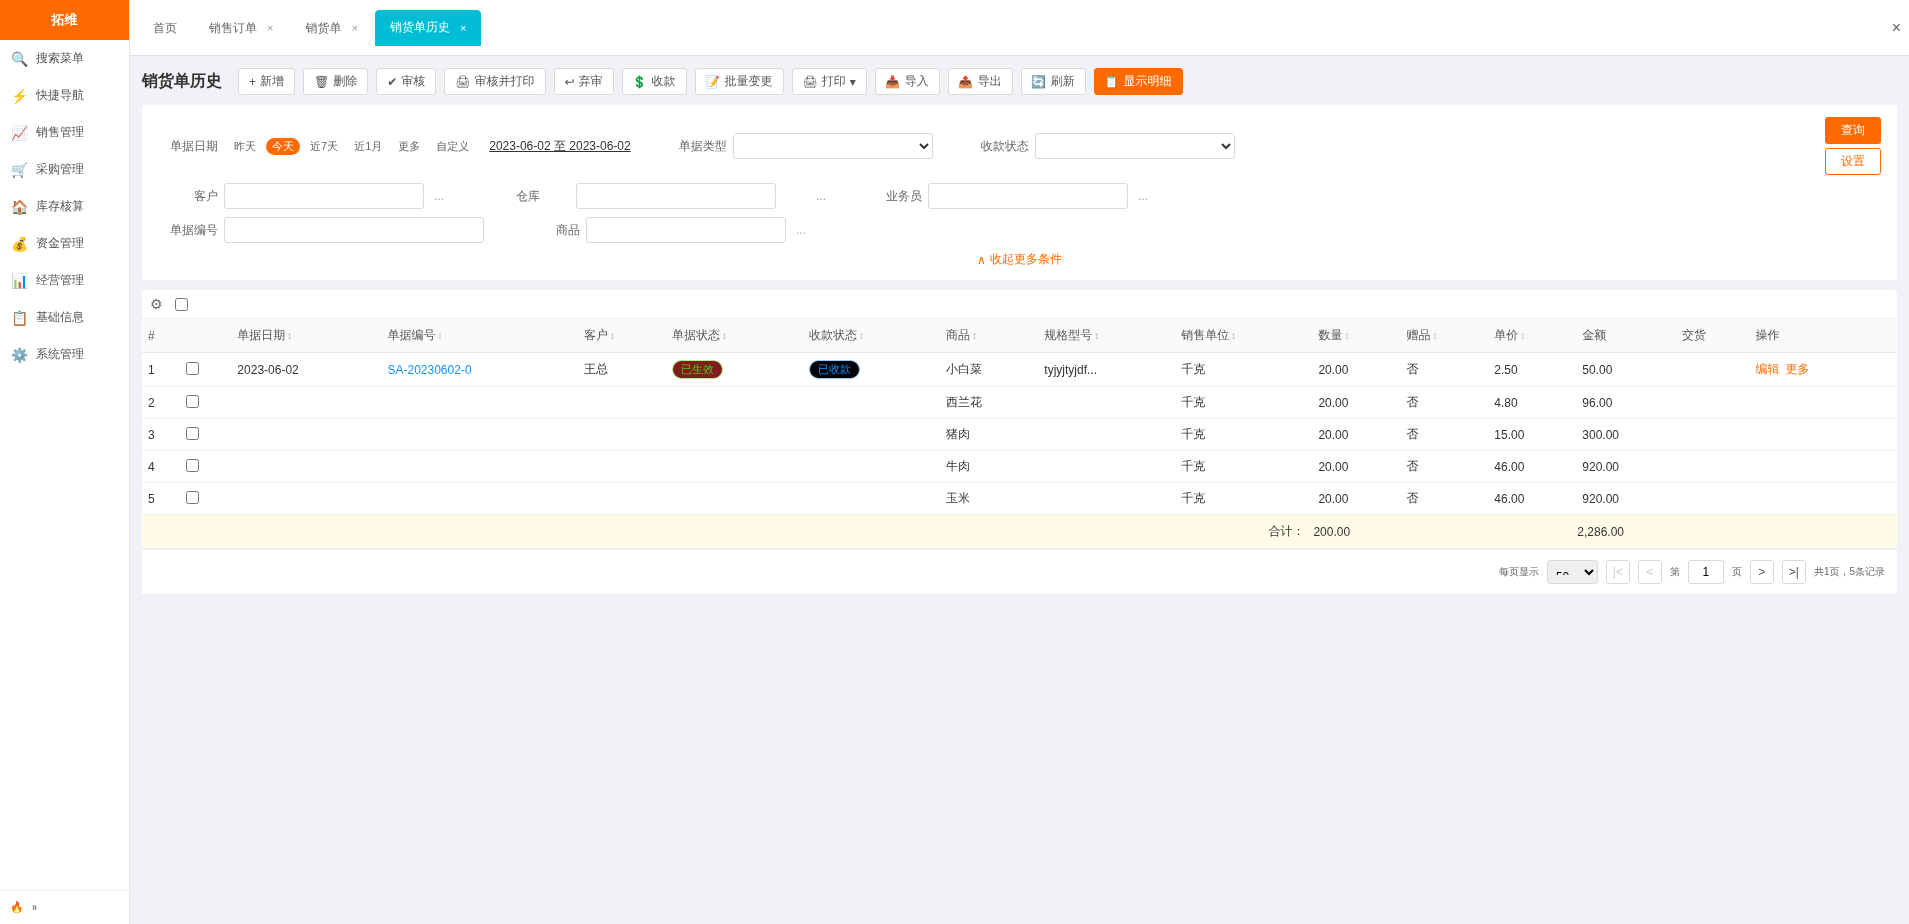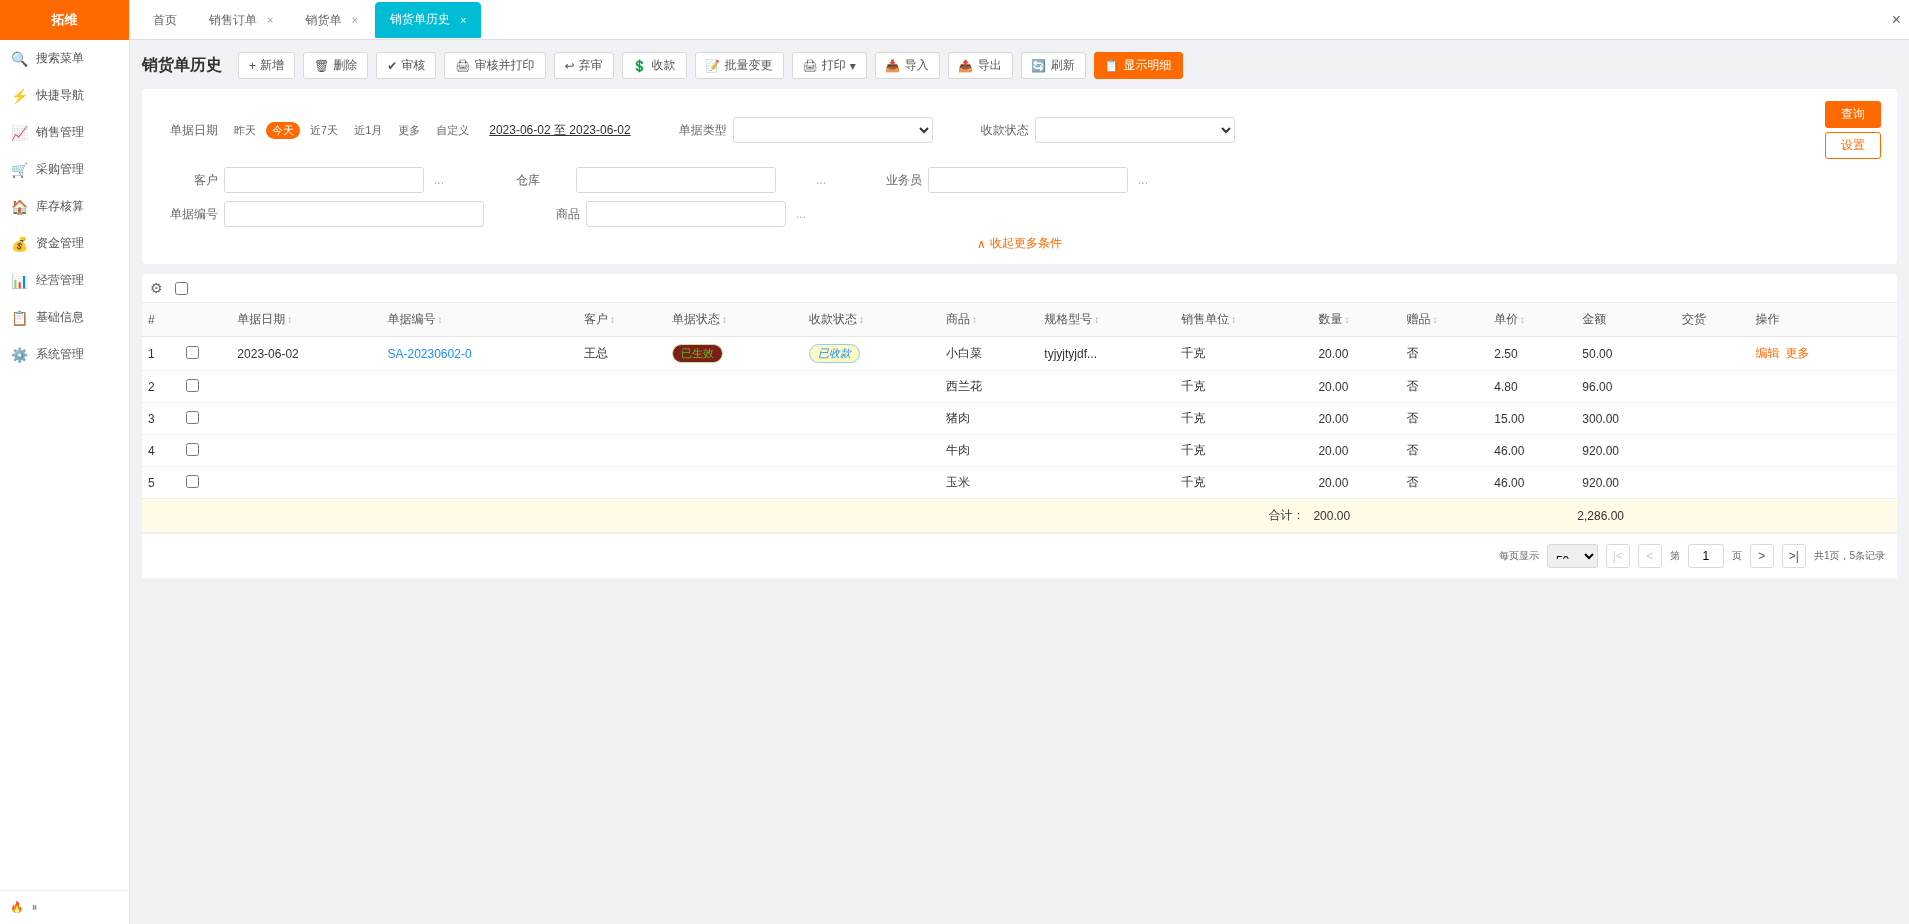--- a/index.html
+++ b/index.html
@@ -10,21 +10,21 @@
     .sidebar-logo { height: 40px; background: #ff6a00; display: flex; align-items: center; justify-content: center; color: #fff; font-size: 13px; font-weight: bold; }
     .sidebar-item { display: flex; align-items: center; padding: 10px 12px; cursor: pointer; color: #555; font-size: 12px; gap: 8px; }
     .sidebar-item .icon { width: 16px; height: 16px; display: inline-flex; align-items: center; justify-content: center; font-size: 14px; }
     .sidebar-bottom { margin-top: auto; padding: 10px; display: flex; gap: 8px; border-top: 1px solid #eee; }
     .sidebar-bottom-btn { font-size: 11px; color: #888; cursor: pointer; }
 
     
     .main { flex: 1; display: flex; flex-direction: column; overflow: hidden; }
 
     
-    .tab-bar { height: 40px; background: #fff; border-bottom: 1px solid #e0e0e0; display: flex; align-items: center; padding: 0 8px; gap: 2px; position: relative; }
+    .tab-bar { height: 56px; background: #fff; border-bottom: 1px solid #e0e0e0; display: flex; align-items: center; padding: 0 8px; gap: 2px; position: relative; }
     .tab { height: 36px; display: flex; align-items: center; padding: 0 14px; gap: 6px; border-radius: 4px 4px 0 0; cursor: pointer; font-size: 12px; color: #666; border: 1px solid transparent; border-bottom: none; }
     .tab.active { background: #fff; border-color: #e0e0e0; color: #ff6a00; font-weight: 500; border-bottom: 1px solid #fff; }
     .tab-close { font-size: 11px; color: #999; cursor: pointer; margin-left: 4px; }
     .tab-bar-right { margin-left: auto; display: flex; align-items: center; gap: 8px; }
     .tab-bar-close { font-size: 16px; color: #666; cursor: pointer; }
 
     
     .content { flex: 1; overflow: auto; background: #f0f2f5; padding: 12px; }
     .page-title { font-size: 16px; font-weight: bold; color: #333; margin-bottom: 12px; }
 
@@ -49,21 +49,21 @@
     
     .table-container { background: #fff; border-radius: 4px; overflow: hidden; }
     table { width: 100%; border-collapse: collapse; font-size: 12px; }
     thead tr { background: #fafafa; }
     th { padding: 8px 6px; text-align: left; border-bottom: 1px solid #e8e8e8; color: #555; font-weight: 500; white-space: nowrap; }
     th.sortable { cursor: pointer; }
     th.sortable::after { content: '↕'; font-size: 10px; color: #aaa; margin-left: 2px; }
     td { padding: 7px 6px; border-bottom: 1px solid #f0f0f0; color: #333; white-space: nowrap; }
     .status-badge { display: inline-block; padding: 1px 8px; border-radius: 10px; font-size: 11px; }
     .status-active { background: #7f1d1d; color: #52c41a; border: 1px solid #b7eb8f; }
-    .status-paid { background: #fef9c3; color: #1890ff; border: 1px solid #91caff; font-style: italic; }
+    .status-paid { background: #000000; color: #1890ff; border: 1px solid #91caff; }
     .action-btn { color: #ff6a00; cursor: pointer; font-size: 12px; margin-right: 6px; }
 
     
     .summary-row { background: #fffbe6; }
     .summary-row td { font-weight: 500; color: #333; padding: 8px 1px; }
 
     
     .pagination { display: flex; align-items: center; justify-content: flex-end; padding: 10px 12px; background: #fff; border-top: 1px solid #f0f0f0; gap: 8px; }
     .pagination-btn { width: 24px; height: 24px; display: flex; align-items: center; justify-content: center; border: 1px solid #d9d9d9; border-radius: 3px; cursor: pointer; background: #fff; color: #555; font-size: 12px; }
     .pagination-btn.disabled { color: #ccc; cursor: not-allowed; }

